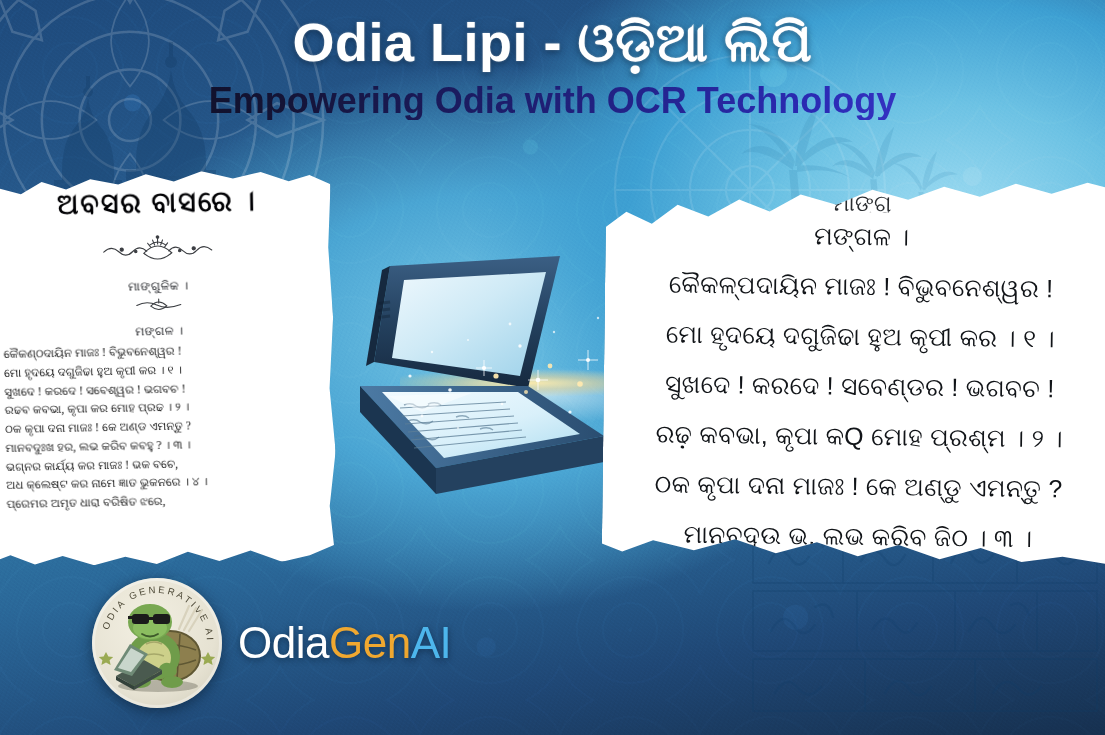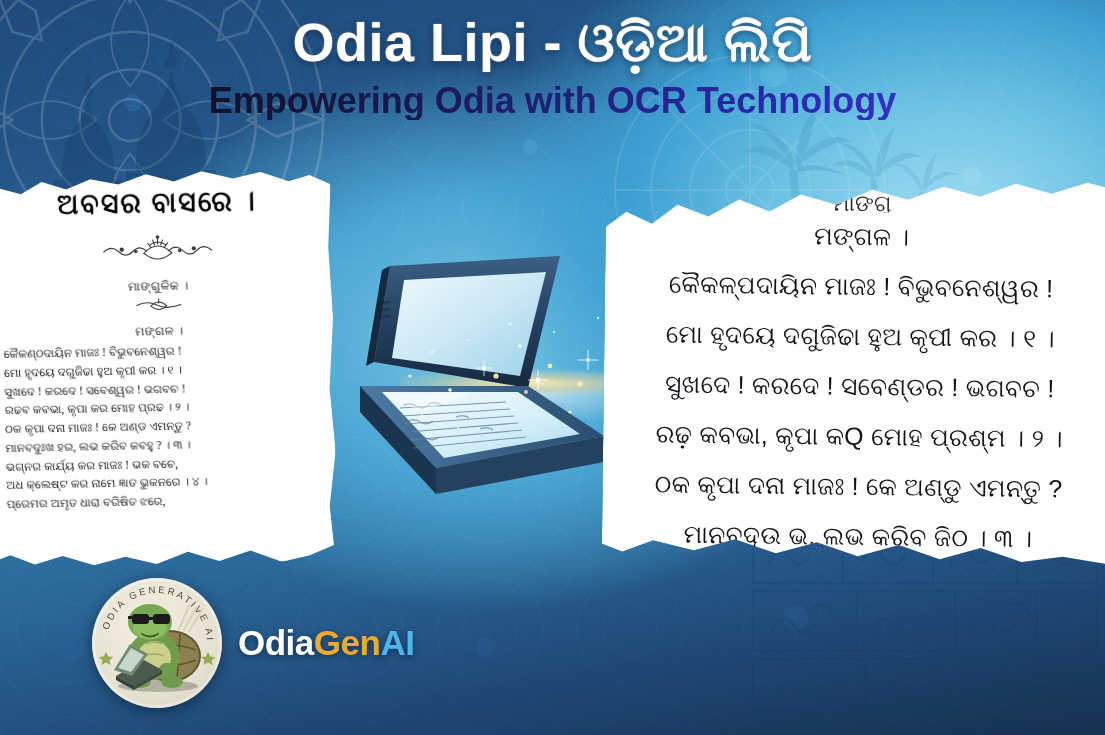--- a/index.html
+++ b/index.html
@@ -133,21 +133,21 @@
 
   
   .brand{position:absolute;left:92px;top:578px;display:flex;align-items:center;gap:16px;z-index:22;}
   .logo-badge{
     width:130px;height:130px;border-radius:50%;
     background:radial-gradient(circle at 42% 36%, #f2efe2 0%, #e6e2d2 62%, #cdc8b6 100%);
     box-shadow:0 3px 14px rgba(5,22,42,.55), inset 0 0 0 3px rgba(255,255,255,.35);
     position:relative;overflow:hidden;
   }
   .logo-ring-text{position:absolute;inset:0;}
-  .brand-text{font-size:35px;font-weight:bold;letter-spacing:-.5px;
+  .brand-text{font-size:44px;font-weight:normal;letter-spacing:-.5px;
               text-shadow:0 2px 6px rgba(5,22,42,.55);white-space:nowrap;}
   .bt-odia{color:#ffffff;}
   .bt-gen{color:#f0a830;}
   .bt-ai{color:#4db6ec;}
 </style>
 </head>
 <body>
 
 <div id="stage">
 

